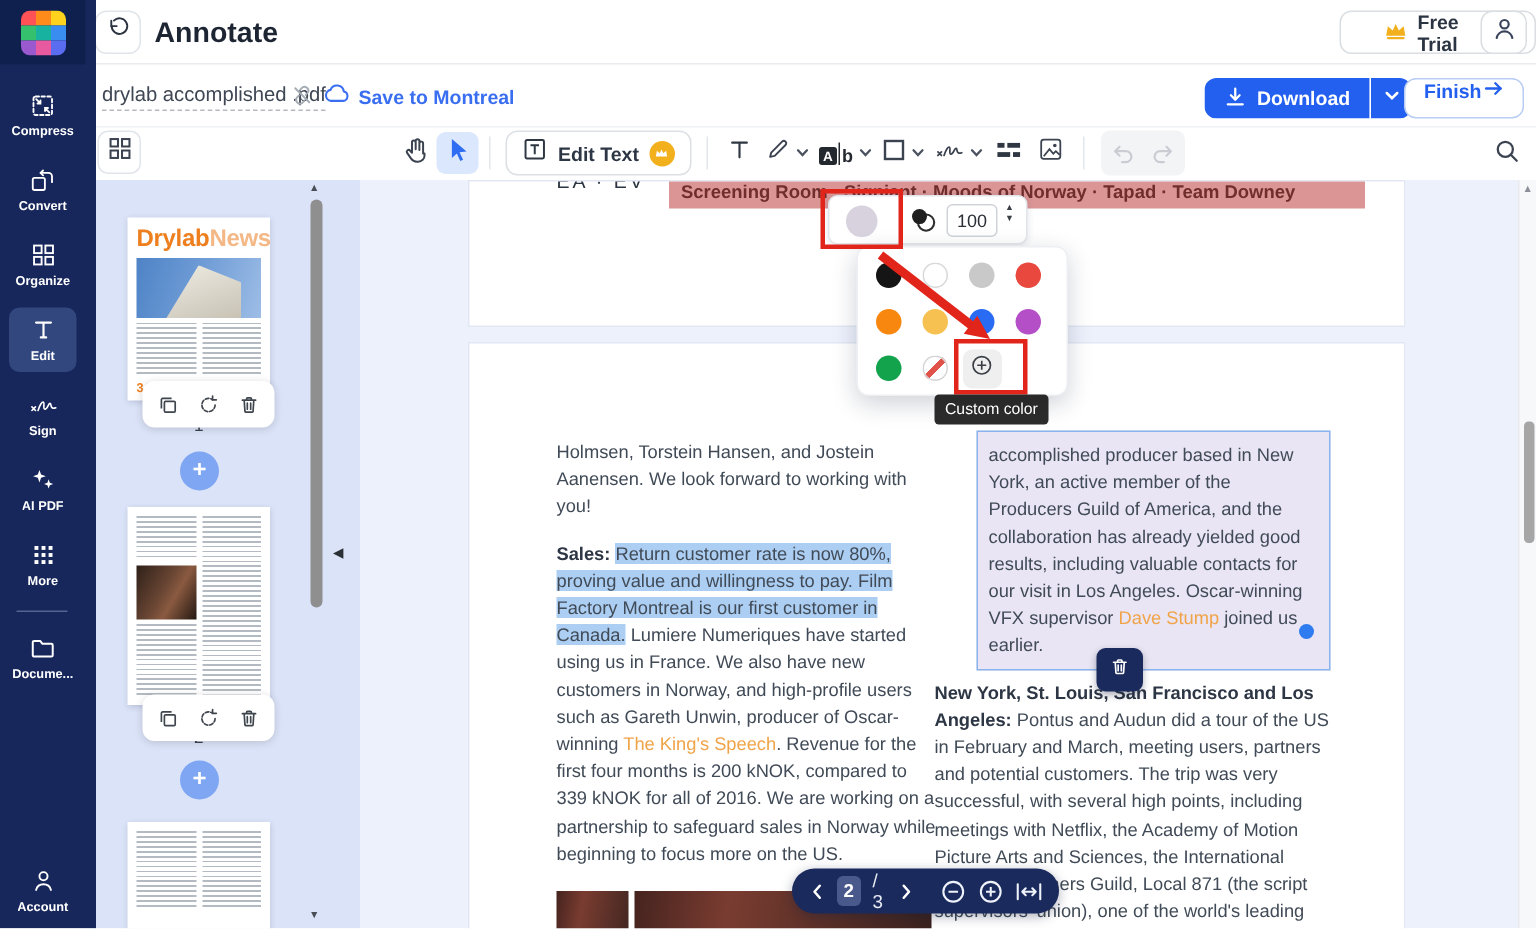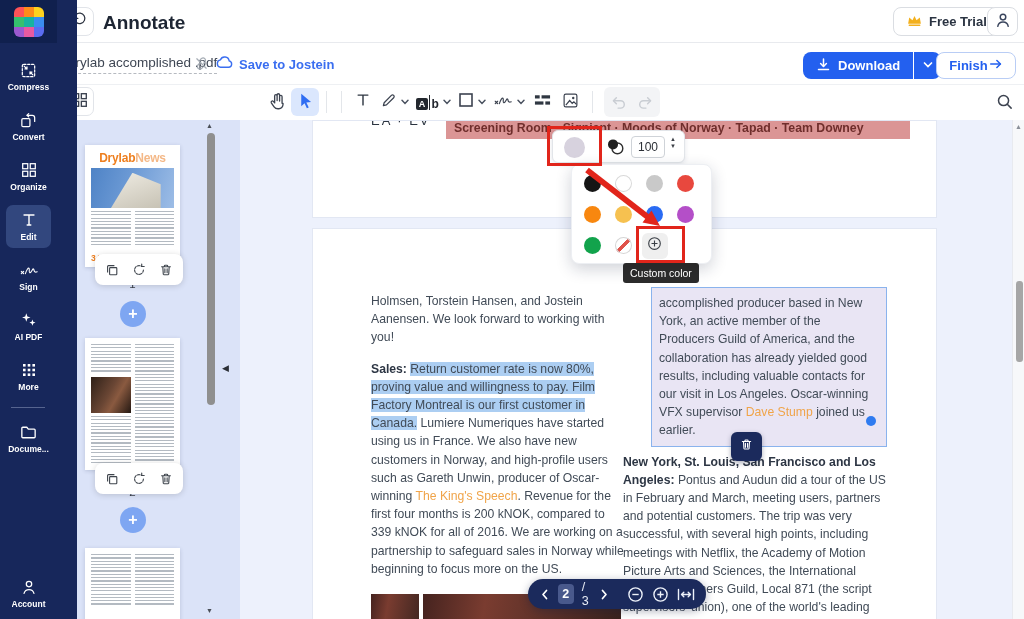--- a/index.html
+++ b/index.html
@@ -1,50 +1,50 @@
 <!DOCTYPE html>
 <html><head>
 <meta charset="utf-8">
 <style>
   * { margin:0; padding:0; box-sizing:border-box; }
   html,body { background:#fff; }
   .app { position:relative; width:1024px; height:619px; overflow:hidden;
          font-family:"Liberation Sans", sans-serif; background:#fff; }
 
   
-  .rail { position:absolute; left:0; top:0; width:77px; height:619px; background:#17275b; z-index:70; }
+  .rail { position:absolute; left:0; top:0; width:64px; height:619px; background:#17275b; z-index:70; }
   .logo { width:57px; height:43px; display:flex; align-items:center; justify-content:center; background:#10204e; cursor:pointer; }
   .logo-grid { width:30px; height:30px; border-radius:6px; overflow:hidden; display:grid; grid-template-columns:repeat(3,1fr); grid-template-rows:repeat(3,1fr); }
   .nav-item { width:57px; display:flex; flex-direction:column; align-items:center; gap:3px; padding:6px 0; cursor:pointer; }
   .nav-item .ni-label { font-size:8.5px; color:#fff; font-weight:700; max-width:54px; overflow:hidden; white-space:nowrap; }
   .nav-item .ni-icon { height:18px; display:flex; align-items:center; justify-content:center; }
   .nav-item.active { background:#32477e; border-radius:7px; width:45px; margin-left:6px; }
   .rail-wrap { position:absolute; left:0; top:55px; width:57px; display:flex; flex-direction:column; gap:7px; align-items:flex-start; }
   .rail-div { width:34px; height:1px; background:#56648f; margin:2px 11px; }
   .nav-account { position:absolute; left:0; bottom:4px; }
 
   
   .header { position:absolute; left:57px; top:0; width:967px; height:43px; background:#fff; border-bottom:1px solid #e8eaee; z-index:60; }
   .backbtn { position:absolute; left:6px; top:7px; width:31px; height:29px; border:1px solid #e1e4e9; border-radius:8px; display:flex; align-items:center; justify-content:center; cursor:pointer; background:#fff; }
   .apptitle { position:absolute; left:46px; top:12px; font-size:19px; font-weight:700; color:#1d2533; }
-  .freetrial { position:absolute; left:836px; top:7px; height:29px; padding:0 12px; border:1px solid #dadde2; border-radius:8px; display:flex; align-items:center; gap:6px; background:#fff; cursor:pointer; }
+  .freetrial { position:absolute; left:836px; top:7px; height:29px; padding:0 28px; border:1px solid #dadde2; border-radius:8px; display:flex; align-items:center; gap:6px; background:#fff; cursor:pointer; }
   .freetrial span { font-size:13px; font-weight:700; color:#2b3442; }
   .personbtn { position:absolute; left:930px; top:7px; width:31px; height:29px; border:1px solid #dadde2; border-radius:8px; display:flex; align-items:center; justify-content:center; background:#fff; cursor:pointer; }
 
   
   .filebar { position:absolute; left:57px; top:43px; width:967px; height:42px; background:#fff; border-bottom:1px solid #eef0f3; z-index:59; }
   .fname { position:absolute; left:11px; top:12px; font-size:13.5px; color:#3f4754; border-bottom:1px dashed #b6bac0; padding-bottom:3px; cursor:text; }
   .unlink { position:absolute; left:136px; top:12px; }
   .saveline { position:absolute; left:158px; top:12px; display:flex; align-items:center; gap:5px; cursor:pointer; }
   .saveline span { font-size:13px; font-weight:600; color:#3a6ef0; }
   .dlbtn { position:absolute; left:746px; top:9px; height:27px; display:flex; border-radius:8px; overflow:hidden; cursor:pointer; }
   .dl-main { background:#2360ef; color:#fff; display:flex; align-items:center; gap:7px; padding:0 13px; font-size:13px; font-weight:700; }
   .dl-sep { width:1px; background:rgba(255,255,255,.4); }
   .dl-chev { background:#2360ef; width:27px; display:flex; align-items:center; justify-content:center; }
-  .finbtn { position:absolute; left:879px; top:9px; width:80px; height:27px; background:#fff; border:1.5px solid #b9cdf5; border-radius:8px; display:flex; align-items:center; justify-content:center; gap:1px; cursor:pointer; }
+  .finbtn { position:absolute; left:879px; top:9px; width:80px; height:27px; background:#fff; border:1.5px solid #b9cdf5; border-radius:8px; display:flex; justify-content:center; gap:1px; cursor:pointer; }
   .finbtn span { font-size:13px; font-weight:700; color:#2360ef; }
 
   
   .toolbar { position:absolute; left:57px; top:85px; width:967px; height:35px; background:#fff; z-index:58; }
   .gridbtn { position:absolute; left:8px; top:2px; width:29px; height:29px; border:1px solid #e1e4e9; border-radius:7px; display:flex; align-items:center; justify-content:center; background:#fff; cursor:pointer; }
   .tools { position:absolute; left:206px; top:2px; display:flex; align-items:center; height:30px; }
   .tbtn { min-width:28px; height:28px; border-radius:6px; display:flex; align-items:center; justify-content:center; cursor:pointer; padding:0 3px; }
   .tbtn.sel { background:#dbe7fd; }
   .tsep { width:1px; height:22px; background:#e3e6ea; margin:0 7px; }
   .etbtn { height:30px; border:1px solid #dcdfe4; border-radius:8px; display:flex; align-items:center; gap:7px; padding:0 10px; margin:0 3px; cursor:pointer; background:#fff; }
@@ -55,21 +55,21 @@
   .ab-bar { width:1.4px; height:15px; background:#23272e; }
   .ab-b { font-size:12px; font-weight:700; color:#23272e; line-height:12px; }
   .chv { margin-left:3px; display:flex; }
   .urpill { background:#f3f4f6; border-radius:6px; height:30px; display:flex; align-items:center; padding:0 6px; gap:10px; margin-left:4px; }
   .searchbtn { position:absolute; left:933px; top:4px; width:28px; height:28px; display:flex; align-items:center; justify-content:center; cursor:pointer; }
 
   
   .thumbs { position:absolute; left:57px; top:120px; width:183px; height:499px; background:#dbe3f8; z-index:20; }
   .thumb { position:absolute; left:28px; width:95px; background:#fff; box-shadow:0 1px 4px rgba(30,40,80,.18); cursor:pointer; }
   .t-pad { padding:6px; }
-  .masthead { font-size:12px; font-weight:800; color:#ee7f1f; letter-spacing:-.2px;text-align:center; }
+  .masthead { font-size:16px; font-weight:800; color:#ee7f1f; letter-spacing:-.2px;text-align:center; }
   .masthead .lt { color:#f4b887; font-weight:600; }
   .t-photo1 { margin-top:3px; height:40px; background:linear-gradient(108deg,#4e83c6 0%,#6f9cd6 48%,#9dbde6 100%); position:relative; overflow:hidden; }
   .t-photo1 .bldg { position:absolute; left:22%; top:12%; width:62%; height:95%; background:linear-gradient(160deg,#efece3,#c5c0b2); clip-path:polygon(0 100%,45% 0,100% 30%,100% 100%); }
   .tl { background:repeating-linear-gradient(#9aa3ad 0 1.2px, transparent 1.2px 3.3px); opacity:.75; }
   .tcols { display:flex; gap:4px; margin-top:3px; }
   .badge34 { position:absolute; left:6px; bottom:4px; font-size:8.5px; font-weight:800; color:#ee7f1f; }
   .t-photo2 { height:36px; background:linear-gradient(120deg,#2e2018,#6a4634 45%,#8a5a40 62%,#241812); margin:3px 0; }
   .hovbar { position:absolute; left:38px; width:88px; height:31px; background:#fff; border-radius:8px; box-shadow:0 1px 6px rgba(0,0,0,.16); display:flex; align-items:center; justify-content:center; gap:11px; z-index:22; }
   .hovbar .hb { display:flex; cursor:pointer; }
   .pnum { position:absolute; left:28px; width:95px; text-align:center; font-size:11.5px; color:#3c434e; }
@@ -276,21 +276,21 @@
           <path d="M11.5 14.5 L10 16 a3 3 0 0 1-4.2-4.2 l1.5-1.5"></path>
           <path d="M4.5 4.5 l11 11"></path>
         </svg>
     </div>
     <div class="saveline">
       <span>
         <svg width="19" height="15" viewBox="0 0 22 16" fill="none" stroke="#3a6ef0" stroke-width="1.6" stroke-linecap="round" stroke-linejoin="round">
             <path d="M6.5 13.5 h9.3 a3.7 3.7 0 0 0 .6-7.3 A5.3 5.3 0 0 0 6.2 5 a4.3 4.3 0 0 0 .3 8.5 Z"></path>
           </svg>
       </span>
-      <span>Save to Jostein</span>
+      <span>Save to Montreal</span>
     </div>
     <div class="dlbtn">
       <div class="dl-main">
         <span>
           <svg width="15" height="15" viewBox="0 0 18 18" fill="none" stroke="#fff" stroke-width="1.8" stroke-linecap="round" stroke-linejoin="round">
               <path d="M9 2.5 V11"></path>
               <path d="M5.5 7.8 L9 11.3 L12.5 7.8"></path>
               <path d="M3 15 h12"></path>
             </svg>
         </span>
@@ -336,20 +336,34 @@
         </span>
       </div>
       <div class="tbtn sel">
         <span>
           <svg width="17" height="17" viewBox="0 0 20 20">
               <path d="M5 2 L16.5 11.7 L11 12.3 L13.8 18.2 L11.6 19.2 L8.9 13.3 L5 16.8 Z" fill="#2f6df2"></path>
             </svg>
         </span>
       </div>
       <div class="tsep"></div>
+      <div class="etbtn">
+        <span>
+          <svg width="17" height="17" viewBox="0 0 18 18" fill="none" stroke="#2f3742" stroke-width="1.4">
+              <rect x="2.5" y="2.5" width="13" height="13" rx="1"></rect>
+              <path d="M6 6.2 h6 M9 6.2 v6.3"></path>
+            </svg>
+        </span>
+        <span class="lbl">Edit Text</span>
+        <span class="crownbadge">
+          <svg width="10" height="8" viewBox="0 0 20 16">
+              <path d="M2.5 12.5 L3.8 5 L7.6 8.4 L10 3.2 L12.4 8.4 L16.2 5 L17.5 12.5 Z" fill="#fff"></path>
+            </svg>
+        </span>
+      </div>
       <div class="tsep"></div>
       <div class="tbtn">
         <span>
           <svg width="16" height="16" viewBox="0 0 18 18" fill="none" stroke="#2f3742" stroke-width="1.6" stroke-linecap="round">
               <path d="M3.5 3.5 h11 M9 3.8 V14.5"></path>
             </svg>
         </span>
       </div>
       <div class="tbtn">
         <span>

